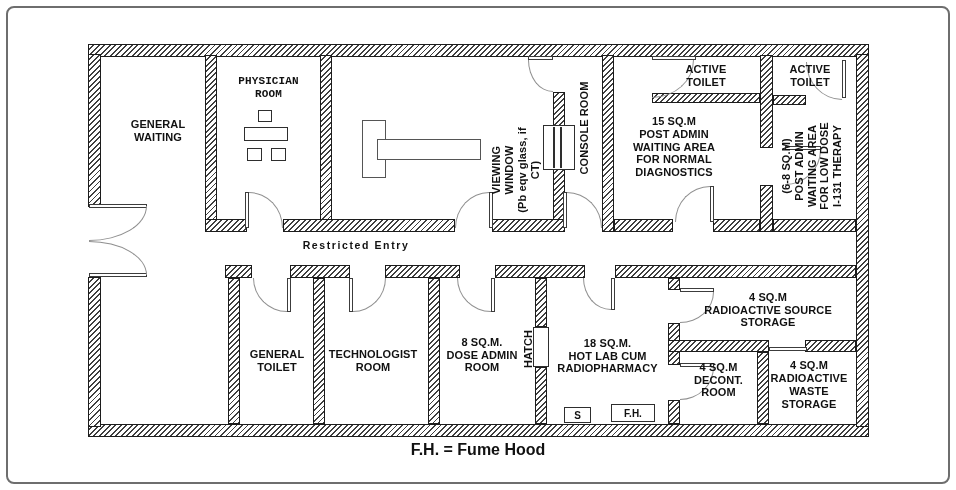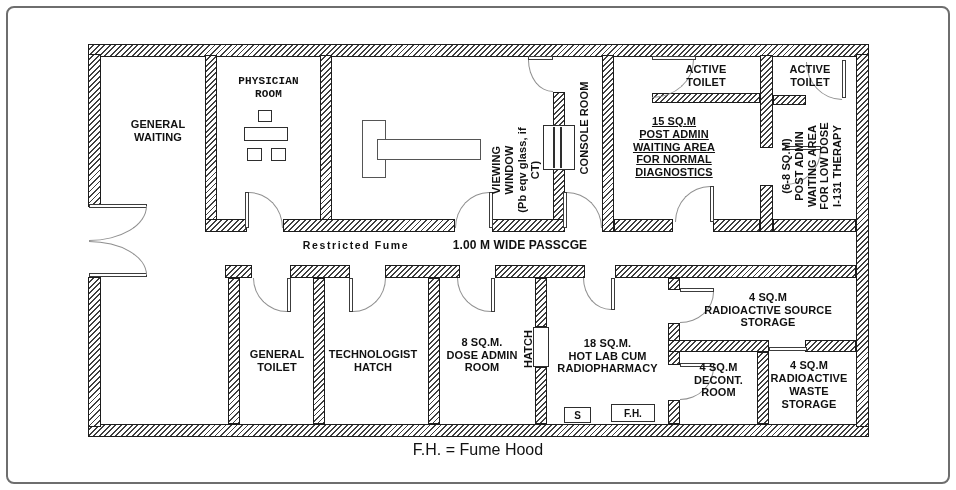--- a/index.html
+++ b/index.html
@@ -20,21 +20,21 @@
   
   .arc{position:absolute;box-sizing:border-box;}
   .arc-br{border-right:1.4px solid #909090;border-bottom:1.4px solid #909090;border-bottom-right-radius:100% 100%;}
   .arc-tr{border-right:1.4px solid #909090;border-top:1.4px solid #909090;border-top-right-radius:100% 100%;}
   .arc-tl{border-left:1.4px solid #909090;border-top:1.4px solid #909090;border-top-left-radius:100% 100%;}
   .arc-bl{border-left:1.4px solid #909090;border-bottom:1.4px solid #909090;border-bottom-left-radius:100% 100%;}
   
   .fx{position:absolute;box-sizing:border-box;border:1.4px solid #2e2e2e;background:#fff;}
   .fxlbl{display:flex;align-items:center;justify-content:center;font-weight:700;
          font-size:10px;color:#111;font-family:"Liberation Sans",sans-serif;}
-  .legend{position:absolute;left:0;width:956px;text-align:center;font-weight:400;
+  .legend{position:absolute;left:0;width:956px;text-align:center;font-weight:700;
           font-size:16px;color:#111;}
 </style>
 </head>
 <body>
 
 <div class="stage">
   <div class="frame"></div>
 
   <div class="w" style="left:88px;top:44px;width:781px;height:13px;"></div>
   <div class="w" style="left:88px;top:424px;width:781px;height:13px;"></div>
@@ -151,49 +151,48 @@
   <div class="lbl" style="left:217px;top:66px;width:103px;height:44px;font-family:Liberation Mono, monospace;">PHYSICIAN
 ROOM</div>
   <div class="lbl vlbl" style="left:464px;top:146px;width:104px;height:48px;">VIEWING
 WINDOW
 (Pb eqv glass, if CT)</div>
   <div class="lbl vlbl" style="left:524px;top:120px;width:120px;height:16px;">CONSOLE ROOM</div>
   <div class="lbl" style="left:652px;top:58px;width:108px;height:36px;">ACTIVE
 TOILET</div>
   <div class="lbl" style="left:764px;top:58px;width:92px;height:36px;">ACTIVE
 TOILET</div>
-  <div class="lbl" style="left:614px;top:112px;width:120px;height:70px;text-decoration:underline;">15 SQ.M
+  <div class="lbl" style="left:614px;top:112px;width:120px;height:70px;">15 SQ.M
 POST ADMIN
 WAITING AREA
 FOR NORMAL
 DIAGNOSTICS</div>
   <div class="lbl vlbl" style="left:757px;top:126px;width:110px;height:80px;">(6-8 SQ.M)
 POST ADMIN
 WAITING AREA
 FOR LOW DOSE
 I-131 THERAPY</div>
   <div class="lbl" style="left:240px;top:342px;width:74px;height:38px;">GENERAL
 TOILET</div>
   <div class="lbl" style="left:323px;top:342px;width:100px;height:38px;">TECHNOLOGIST
-HATCH</div>
+ROOM</div>
   <div class="lbl" style="left:440px;top:330px;width:84px;height:50px;">8 SQ.M.
 DOSE ADMIN
 ROOM</div>
   <div class="lbl vlbl" style="left:498px;top:341px;width:60px;height:16px;">HATCH</div>
   <div class="lbl" style="left:547px;top:332px;width:121px;height:48px;">18 SQ.M.
 HOT LAB CUM
 RADIOPHARMACY</div>
   <div class="lbl" style="left:680px;top:288px;width:176px;height:44px;">4 SQ.M
 RADIOACTIVE SOURCE
 STORAGE</div>
   <div class="lbl" style="left:680px;top:356px;width:77px;height:48px;">4 SQ.M
 DECONT.
 ROOM</div>
   <div class="lbl" style="left:769px;top:352px;width:80px;height:66px;">4 SQ.M
 RADIOACTIVE
 WASTE
 STORAGE</div>
 
-  <div class="lbl" style="left:290px;top:238px;width:132px;height:14px;font-size:10.5px;letter-spacing:1.6px;">Restricted Fume</div>
-  <div class="lbl" style="left:440px;top:237px;width:160px;height:16px;font-size:12px;">1.00 M WIDE PASSCGE</div>
+  <div class="lbl" style="left:290px;top:238px;width:132px;height:14px;font-size:10.5px;letter-spacing:1.6px;">Restricted Entry</div>
 
   <div class="legend" style="top:441px;">F.H. = Fume Hood</div>
 </div>
 
 </body></html>

